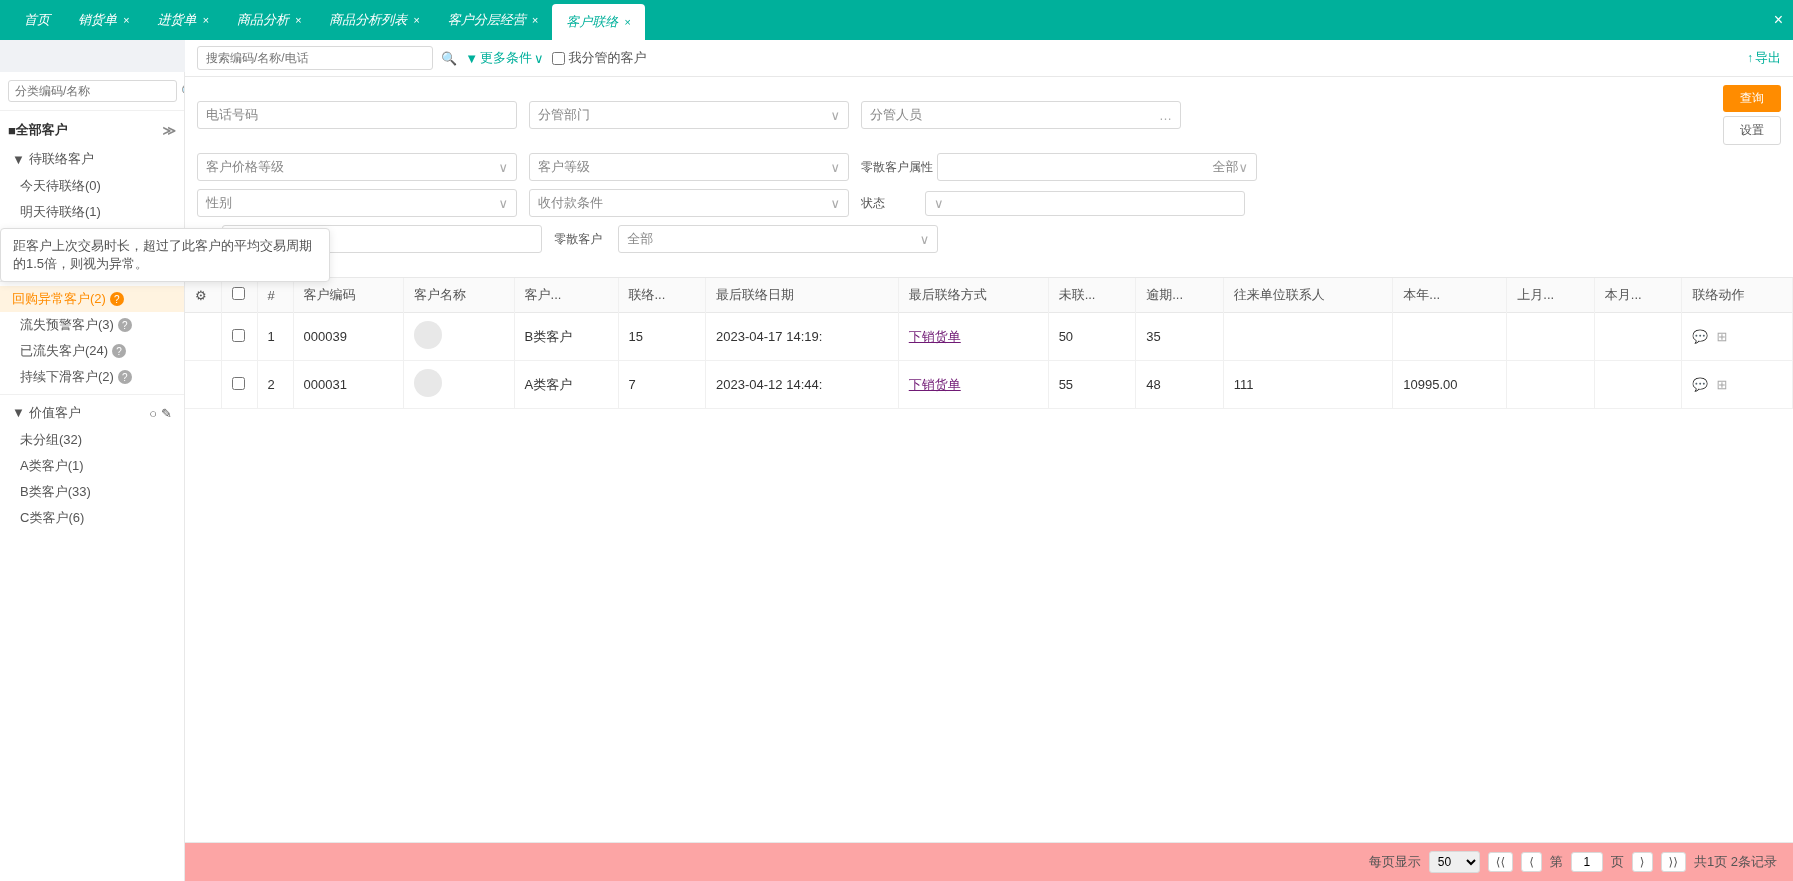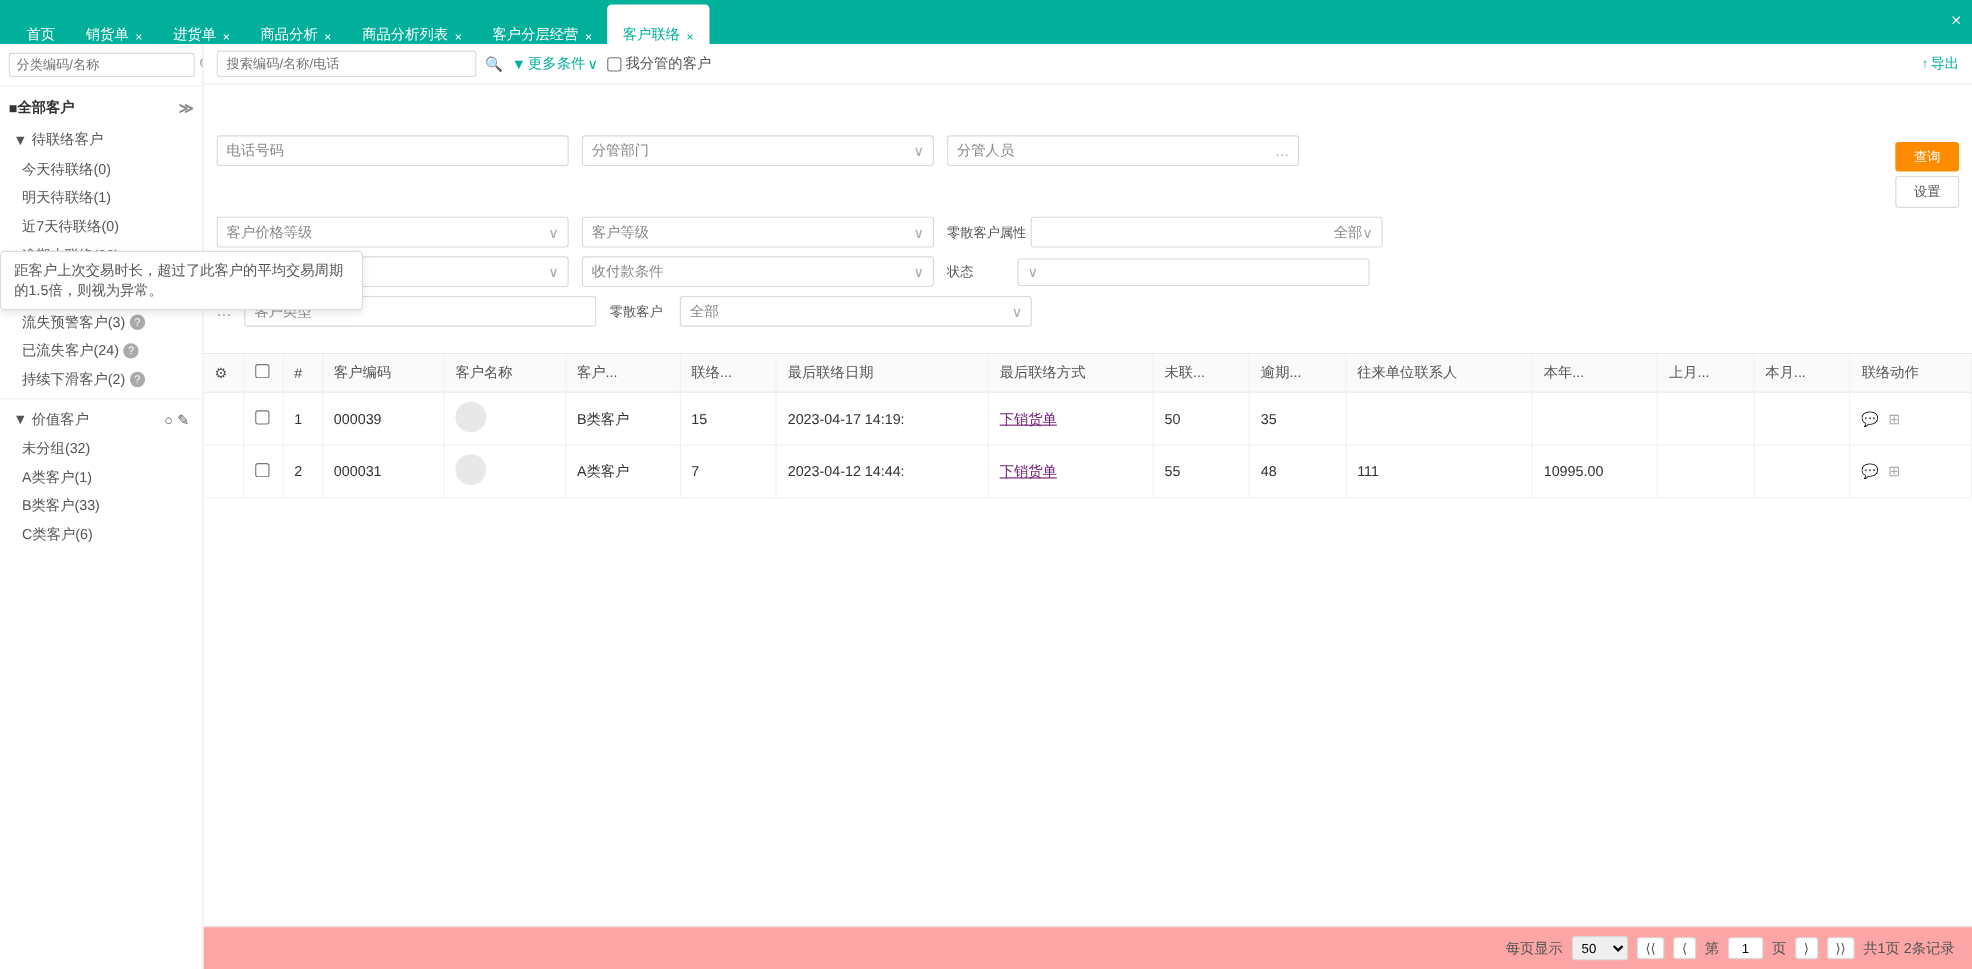--- a/index.html
+++ b/index.html
@@ -11,45 +11,47 @@
       height: 40px;
       display: flex;
       align-items: center;
       padding: 0 10px;
       color: #fff;
     }
     .topnav .nav-tab {
       padding: 0 14px;
       height: 40px;
       display: flex;
-      align-items: flex-end;
+      align-items: center;
       cursor: pointer;
       color: #fff;
       font-size: 13px;
       white-space: nowrap;
+      font-style: italic;
     }
     .topnav .nav-tab.active { background: #fff; color: #00b09b; border-radius: 4px 4px 0 0; margin-top: 4px; height: 36px; }
     .topnav .nav-tab .close-x { margin-left: 6px; font-size: 11px; color: inherit; }
     .topnav-right { margin-left: auto; color: #fff; cursor: pointer; font-size: 16px; }
 
     
     .main-container {
       display: flex;
       height: calc(881px - 40px);
     }
 
     
     .sidebar {
       width: 185px;
       background: #fff;
       border-right: 1px solid #e8e8e8;
       display: flex;
       flex-direction: column;
       overflow: hidden;
       flex-shrink: 0;
+      margin-top: 32px;
     }
     .sidebar-search {
       padding: 8px 8px;
       border-bottom: 1px solid #f0f0f0;
       display: flex;
       align-items: center;
       gap: 4px;
     }
     .sidebar-search input {
       flex: 1;
@@ -185,21 +187,21 @@
     .filter-field .caret { color: #aaa; }
     .filter-label {
       font-size: 12px;
       color: #555;
       white-space: nowrap;
       min-width: 60px;
     }
     .filter-field-wide {
       flex: 2;
     }
-    .action-btns { display: flex; flex-direction: column; gap: 4px; margin-left: auto; margin-top: 44px; }
+    .action-btns { display: flex; flex-direction: column; gap: 4px; margin-left: auto; }
     .btn-query {
       background: #ff8c00;
       color: #fff;
       border: none;
       border-radius: 3px;
       padding: 5px 16px;
       cursor: pointer;
       font-size: 12px;
     }
     .btn-settings {

